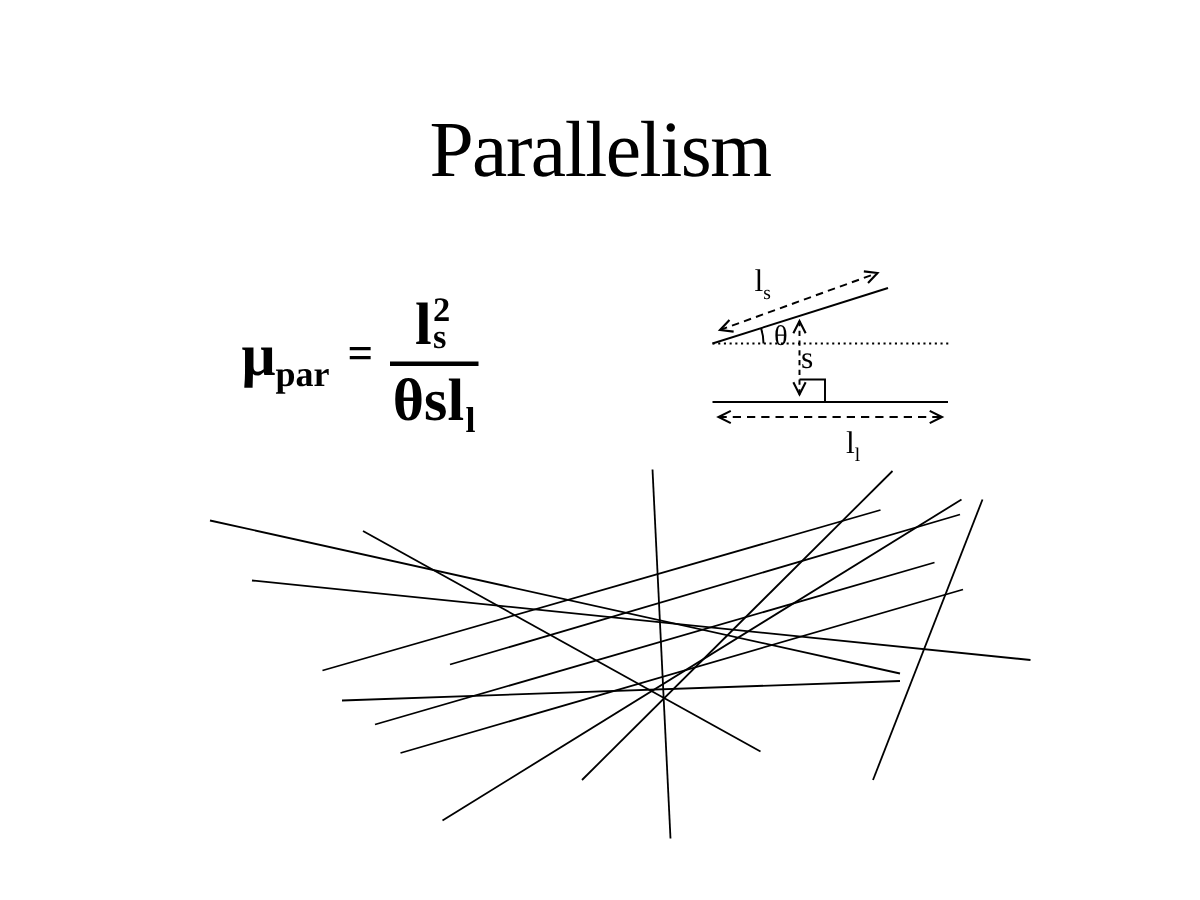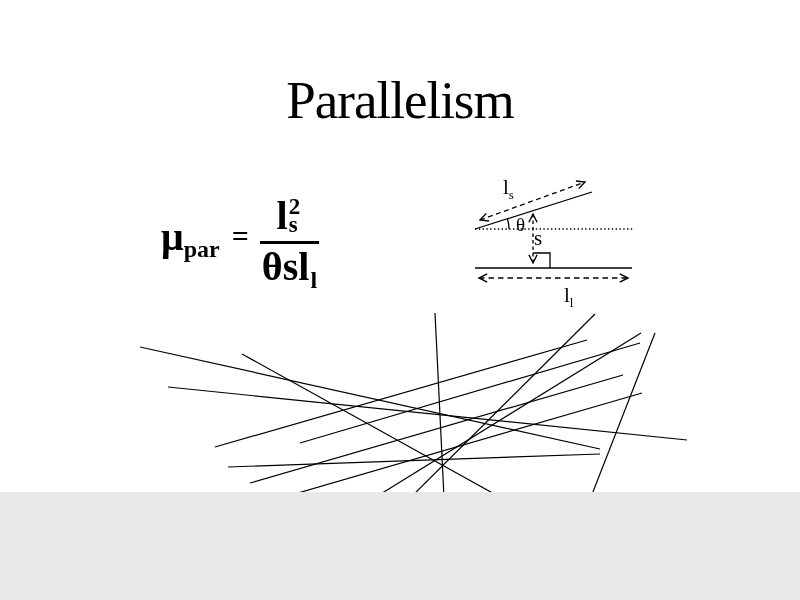--- a/index.html
+++ b/index.html
@@ -1,17 +1,17 @@
 <!DOCTYPE html>
 <html><head>
 <meta charset="utf-8">
 <style>
   html,body{margin:0;padding:0;background:#e8e8e8;}
   .slide{
-    position:relative;width:800px;height:492px;background:#ffffff;
+    position:relative;width:800px;height:600px;background:#ffffff;
     font-family:"Liberation Serif",serif;color:#000;overflow:hidden;
   }
   .slide-title{
     position:absolute;top:74px;left:0;width:100%;text-align:center;
     font-size:53px;line-height:1;letter-spacing:-1px;white-space:nowrap;
   }
   
   .formula{
     position:absolute;left:161px;top:195px;display:flex;align-items:flex-start;
     font-weight:bold;

